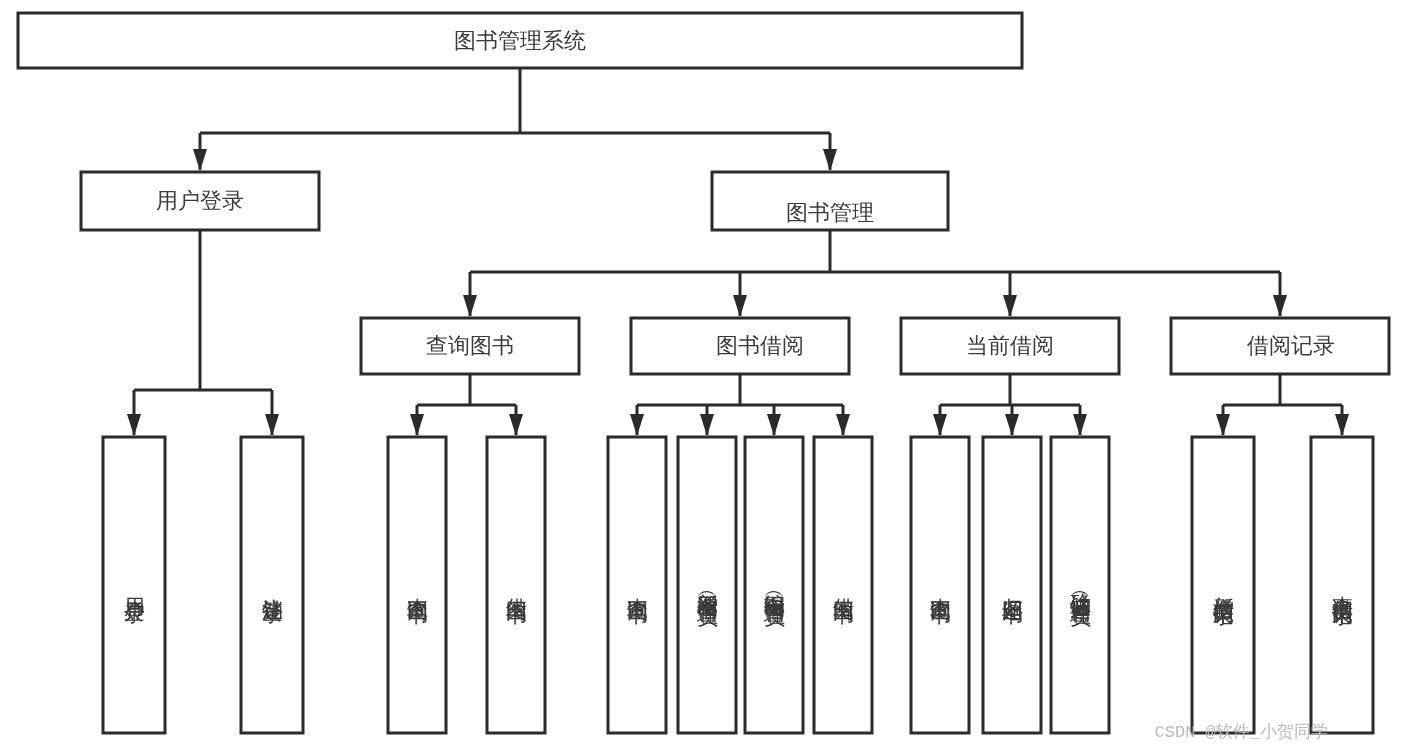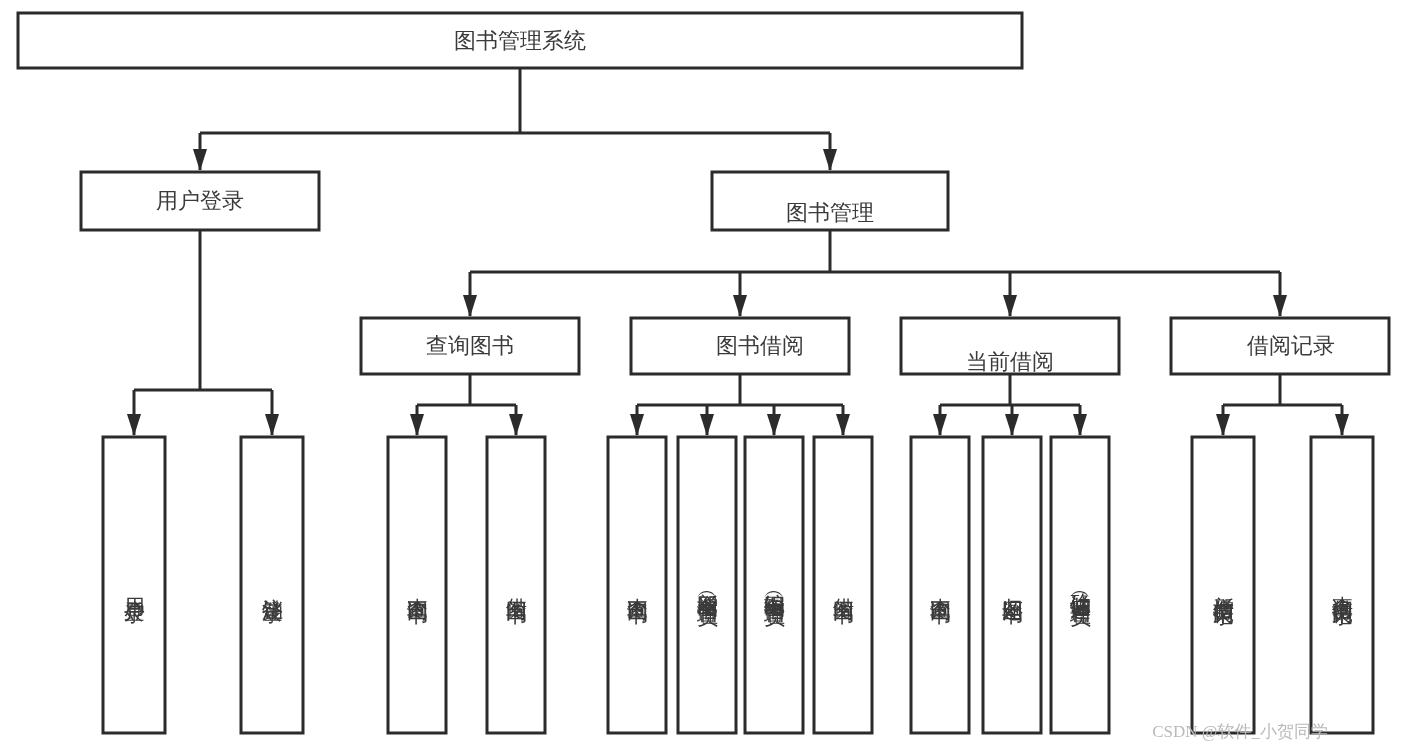--- a/index.html
+++ b/index.html
@@ -70,21 +70,21 @@
   .htext {
     font-family: "DejaVu Sans", "Liberation Sans", sans-serif;
     font-size: 22px;
     color: #3a3a3a;
     white-space: nowrap;
   }
   .watermark {
     position: absolute;
     right: 8px;
     bottom: 4px;
-    font-family: Liberation Serif, serif;
+    font-family: Liberation Mono, monospace;
     font-size: 17px;
     color: #b9b9b9;
     white-space: nowrap;
     user-select: none;
     margin-left: 20px;
   }
 </style>
 </head>
 <body>
 
@@ -178,21 +178,21 @@
       </div>
       <div class="htext-wrap" style="left: 712px; top: 172px; width: 236px; height: 58px; margin-top: 12px;">
         <div class="htext">图书管理</div>
       </div>
       <div class="htext-wrap" style="left: 361px; top: 318px; width: 218px; height: 56px;">
         <div class="htext">查询图书</div>
       </div>
       <div class="htext-wrap" style="left: 631px; top: 318px; width: 218px; height: 56px; margin-left: 20px;">
         <div class="htext">图书借阅</div>
       </div>
-      <div class="htext-wrap" style="left: 901px; top: 334px; width: 218px; height: 56px; border-radius: 20px;">
+      <div class="htext-wrap" style="left: 901px; top: 318px; width: 218px; height: 56px; border-radius: 20px;">
         <div class="htext">当前借阅</div>
       </div>
       <div class="htext-wrap" style="left: 1171px; top: 318px; width: 218px; height: 56px; margin-left: 11px;">
         <div class="htext">借阅记录</div>
       </div>
       <div class="vtext-wrap" style="left: 103px; top: 437px; width: 62px; height: 296px;">
         <div class="vtext">用户登录</div>
       </div>
       <div class="vtext-wrap" style="left: 241px; top: 437px; width: 62px; height: 296px;">
         <div class="vtext">注销登录</div>

